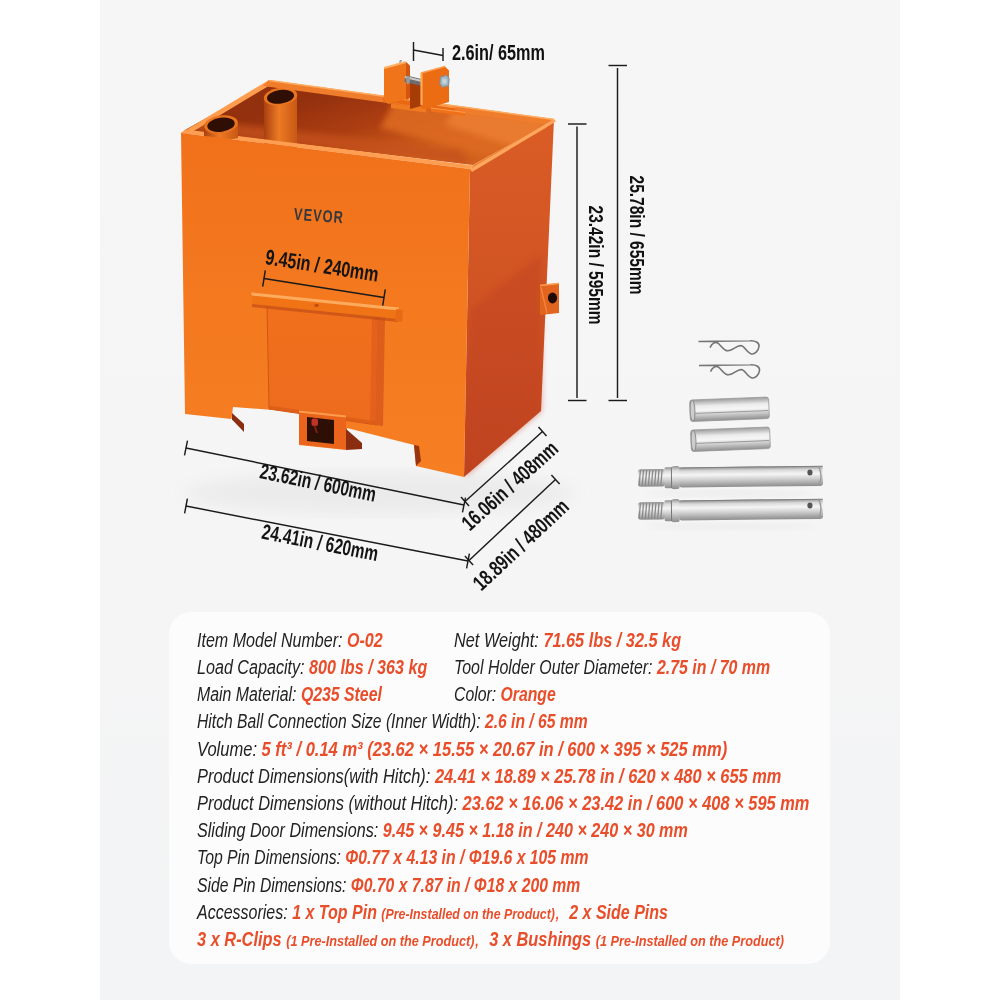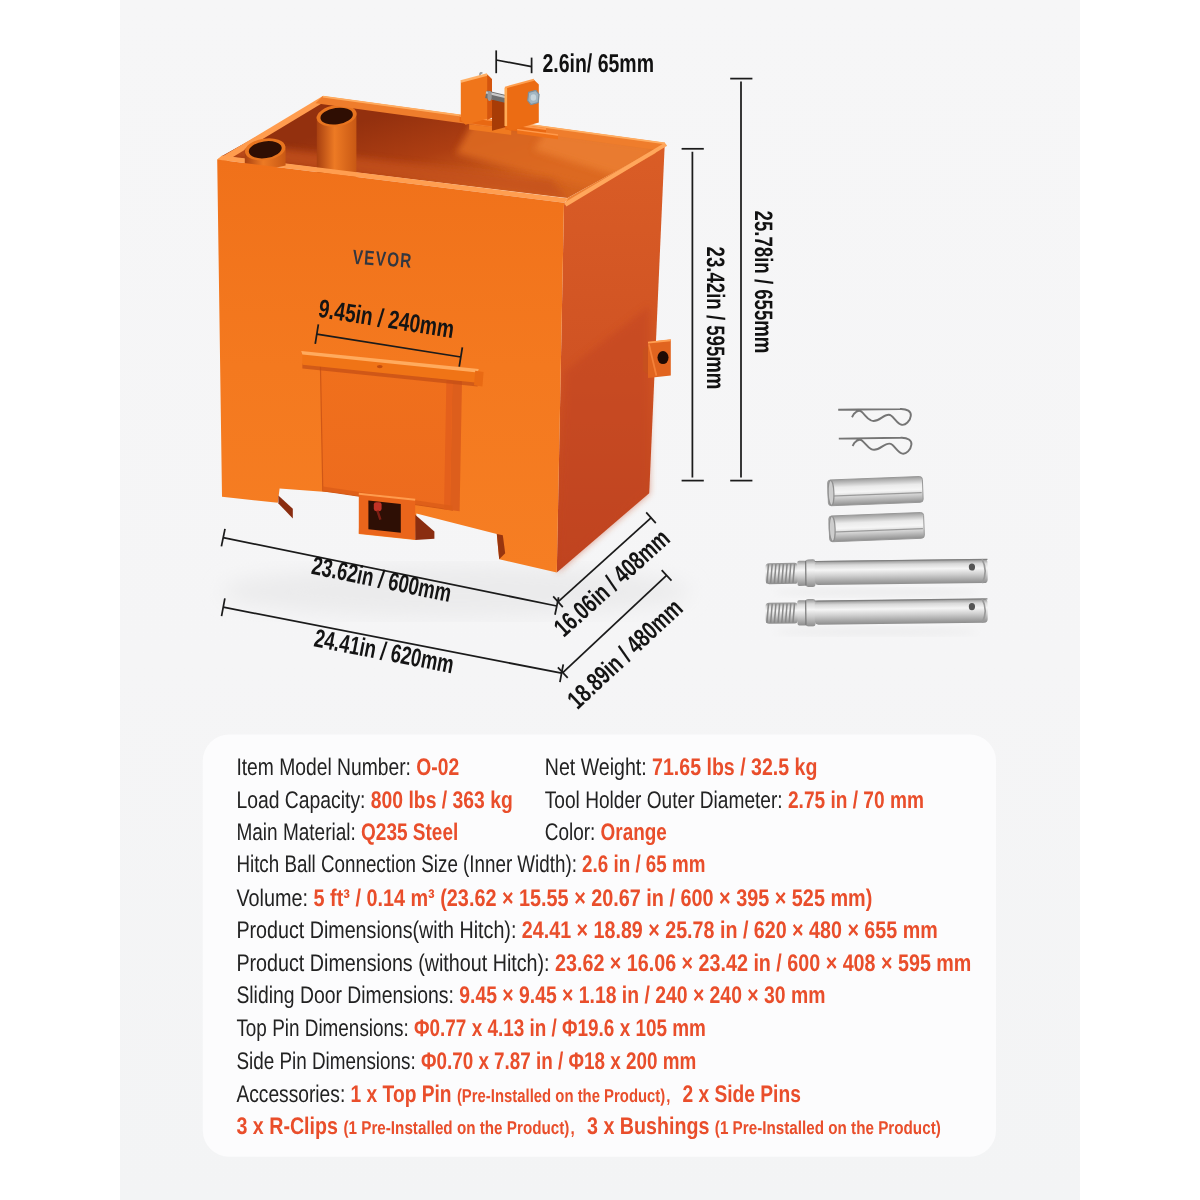--- a/index.html
+++ b/index.html
@@ -1,19 +1,19 @@
 <!DOCTYPE html>
 <html><head>
 <meta charset="utf-8">
 <style>
 html,body{margin:0;padding:0;width:1000px;height:1000px;background:#ffffff;overflow:hidden;
 font-family:"Liberation Sans",sans-serif;}
 #photo{position:absolute;left:100px;top:0;width:800px;height:1000px;background:linear-gradient(180deg,#f6f6f7 0%,#f5f5f6 55%,#f3f4f5 100%);}
 #ov{position:absolute;left:0;top:0;}
-#panel{position:absolute;left:169px;top:612px;width:661px;height:352px;background:#fcfcfd;border-radius:22px;}
+#panel{position:absolute;left:169px;top:612px;width:661px;height:352px;background:#fcfcfd;border-radius:22px;font-style:italic;}
 .ln{position:absolute;left:28px;font-size:20px;line-height:20px;color:#222;white-space:nowrap;transform-origin:0 50%;}
 .c2{left:285px;}
 .v{color:#e94e2b;font-weight:bold;}
 .s{font-size:15.5px;}
 .cm{display:inline-block;margin:0 7px 0 1px;}
 </style>
 </head>
 <body>
 <div id="photo"></div>
 <svg id="ov" width="1000" height="1000" viewBox="0 0 1000 1000" xmlns="http://www.w3.org/2000/svg">

